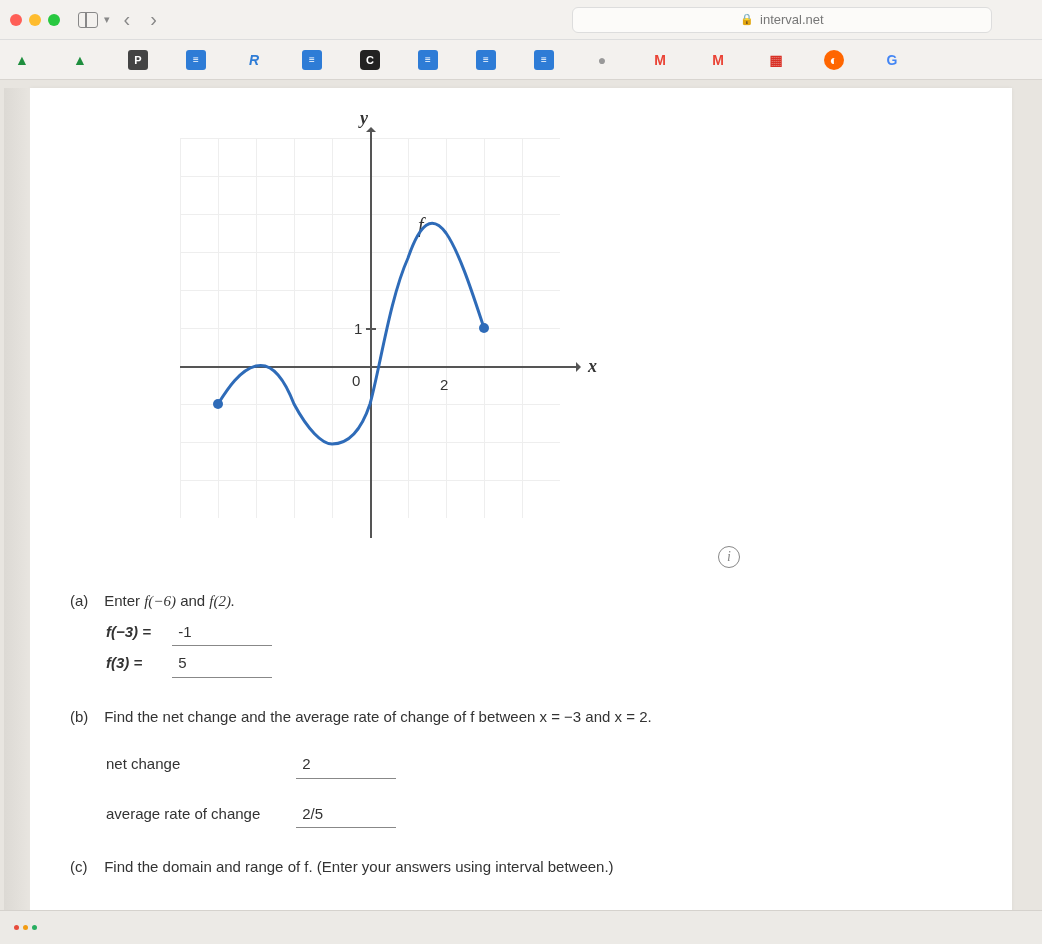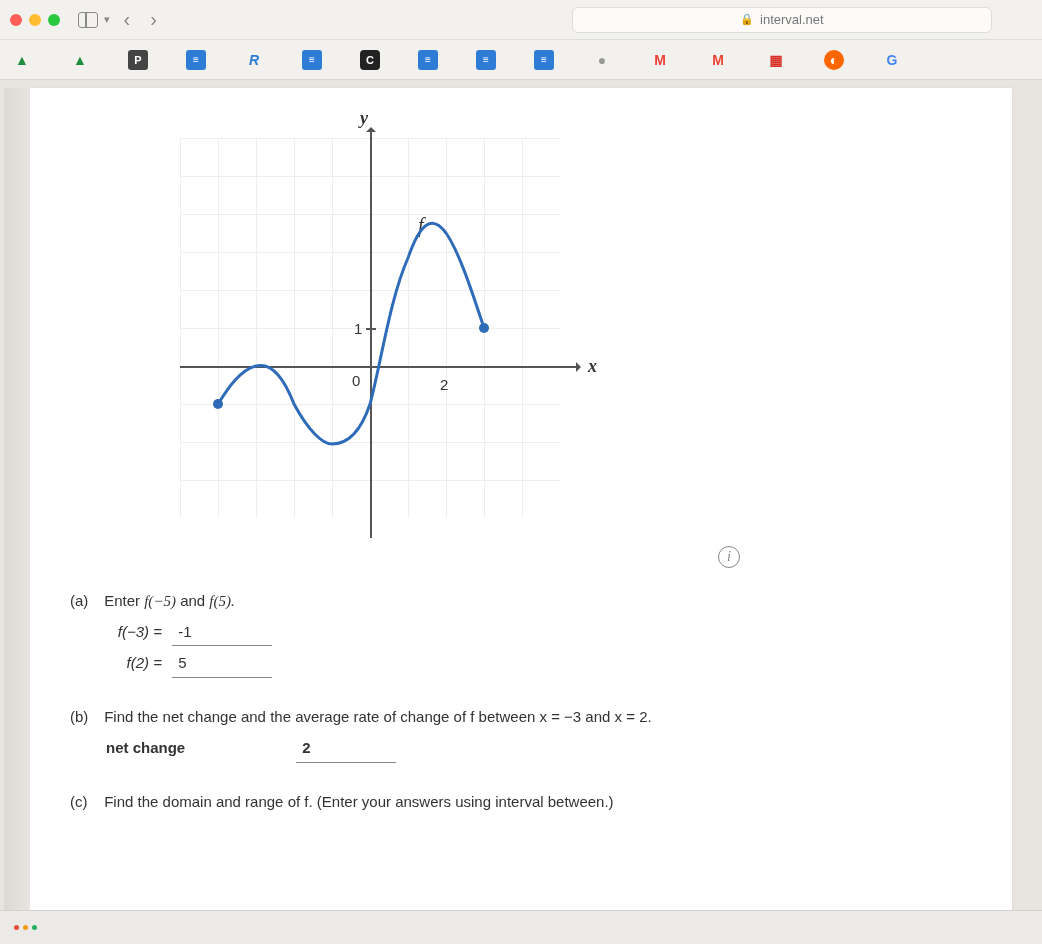--- a/index.html
+++ b/index.html
@@ -120,22 +120,22 @@
   }
   .questions { margin-top: 30px; font-size: 15px; color:#333; line-height:1.7; }
   .q { margin-bottom: 26px; }
   .q-label { display:inline-block; width:30px; }
   .answer-line {
     display:inline-block; min-width:100px;
     border-bottom: 1px solid #888; padding: 0 6px 1px 6px;
     margin-left: 6px; text-align:left;
   }
   .eq-row { margin-top:4px; margin-left:36px;}
-  .eq-lbl { display:inline-block; min-width:56px; text-align:right; font-style:italic;}
-  .net-row { margin-top:6px; margin-left:36px;font-weight:bold;}
+  .eq-lbl { display:inline-block; min-width:56px; font-style:italic;font-weight:bold;}
+  .net-row { margin-top:22px; margin-left:36px;}
   .net-lbl { display:inline-block; min-width:180px; }
   .domain-box {
     display:inline-block; border:1px solid #aaa; padding:4px 10px;
     font-family: 'Times New Roman', serif; font-size:18px; margin-left:12px;
     background:#fff;
   }
   .domain-lbl { display:inline-block; margin-left:36px; font-size:15px; color:#333;}
   .italic { font-style: italic; font-family:'Times New Roman',serif;}
   .bottom-bar {
     position:absolute; bottom:0; left:0; right:0; height:34px;
@@ -217,39 +217,43 @@
     <div class="info-icon">
         <span>i</span>
       </div>
   </div>
 
   <div class="questions">
 
     <div class="q">
       <span class="q-label">(a)</span>
       <span>
-        <span>Enter </span><span class="italic">f(−5)</span><span> and </span><span class="italic">f(5).</span>
+        <span>Enter </span><span class="italic">f(−6)</span><span> and </span><span class="italic">f(2).</span>
       </span>
       <div class="eq-row">
         <span class="eq-lbl">f(−3)  =</span>
         <span class="answer-line">-1</span>
       </div>
       <div class="eq-row">
-        <span class="eq-lbl">f(2)  =</span>
+        <span class="eq-lbl">f(3)  =</span>
         <span class="answer-line">5</span>
       </div>
     </div>
 
     <div class="q">
       <span class="q-label">(b)</span>
       <span>Find the net change and the average rate of change of f between x = −3 and x = 2.</span>
       <div class="net-row">
         <span class="net-lbl">net change</span>
         <span class="answer-line">2</span>
       </div>
+      <div class="net-row">
+        <span class="net-lbl">average rate of change</span>
+        <span class="answer-line">2/5</span>
+      </div>
     </div>
 
     <div class="q">
       <span class="q-label">(c)</span>
       <span>Find the domain and range of f. (Enter your answers using interval between.)</span>
     </div>
 
   </div>
 </div>
 

